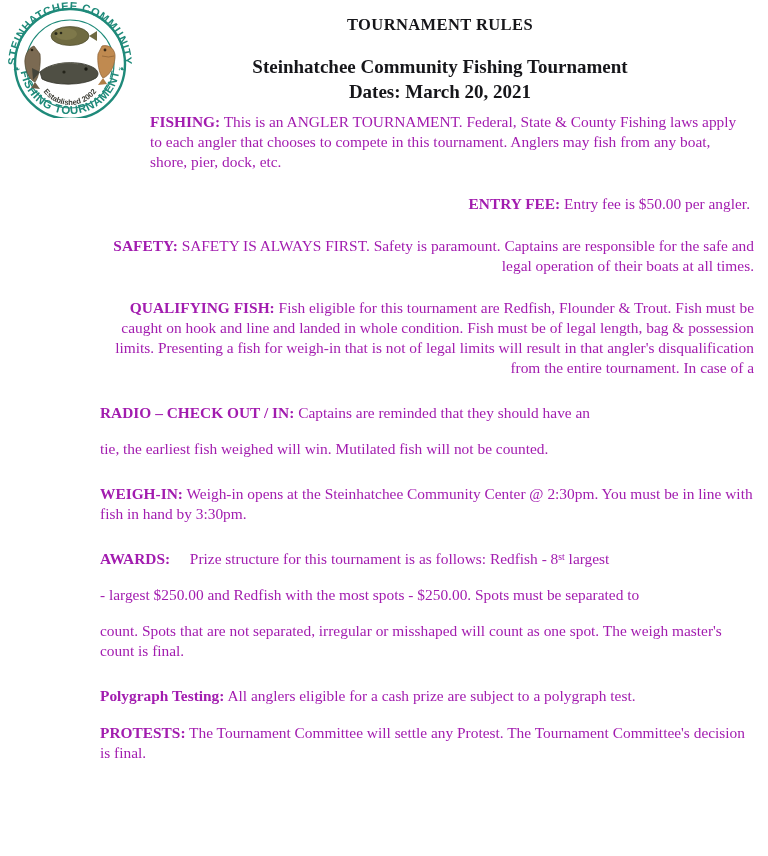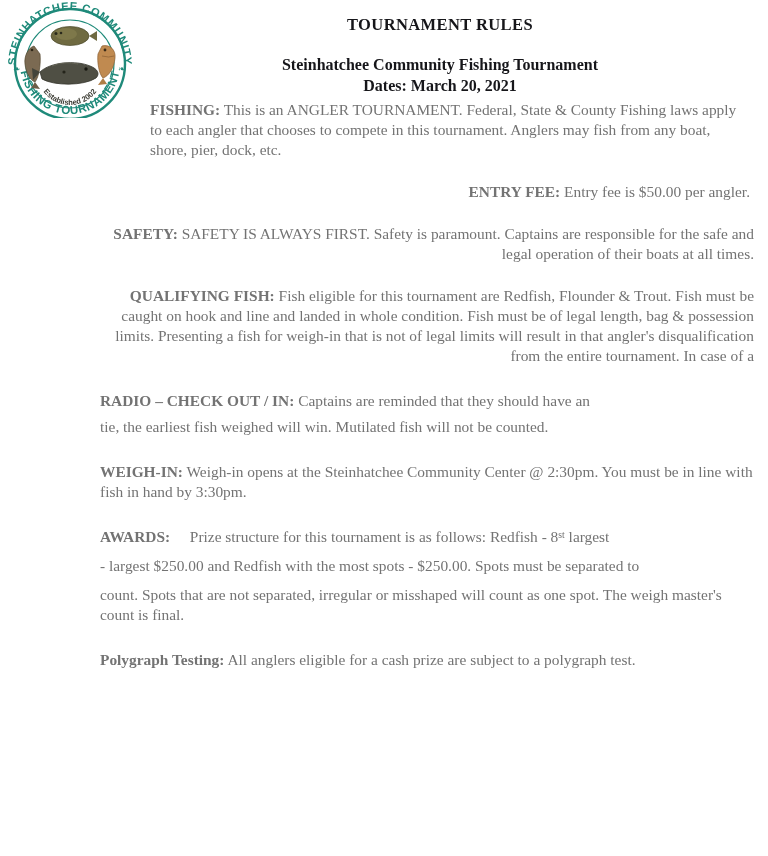--- a/index.html
+++ b/index.html
@@ -36,39 +36,39 @@
   }
   .doc-title {
     font-weight: bold;
     font-size: 16.5px;
     letter-spacing: 0.4px;
     line-height: 1.1;
   }
   .sub-block {
     margin-top: 20px;
     font-weight: bold;
-    font-size: 16px;
+    font-size: 19px;
     line-height: 1.32;
   }
 
   
   .body-area {
     position: absolute;
     left: 0;
     top: 96px;
     width: 768px;
   }
   .para {
     position: relative;
     font-size: 15.4px;
     line-height: 1.30;
     text-align: left;
-    margin: 4px;
+    margin: 16px;
     padding: 0;
-    color: #737373;
+    color: #a21caf;
   }
   .para .lead {
     font-weight: bold;
   }
   
   .p-indent {
     margin-left: 150px;
     margin-right: 18px;
   }
   .p-flush {
@@ -199,14 +199,18 @@
 
   <p class="para p-flush" style="margin-top:9px">
     <span>count. Spots that are not separated, irregular or misshaped will count as one spot. The weigh master's count is final.</span>
   </p>
 
   <p class="para p-flush gap-lg">
     <span class="lead">Polygraph Testing:</span>
     <span>All anglers eligible for a cash prize are subject to a polygraph test.</span>
   </p>
 
+  <p class="para p-flush gap-sm">
+    <span class="lead">PROTESTS:</span>
+    <span>The Tournament Committee will settle any Protest.  The Tournament Committee's decision is final.</span>
+  </p>
 
 </div>
 
 </body></html>

